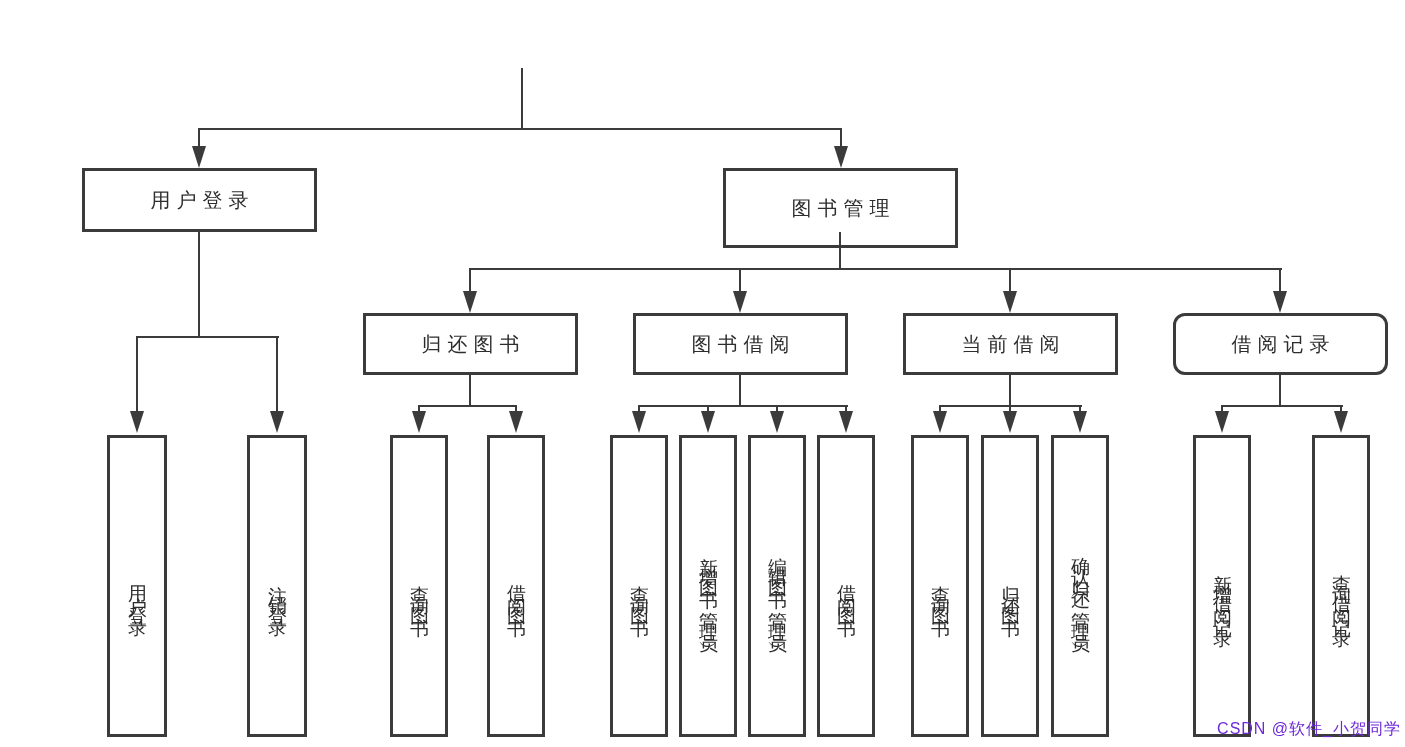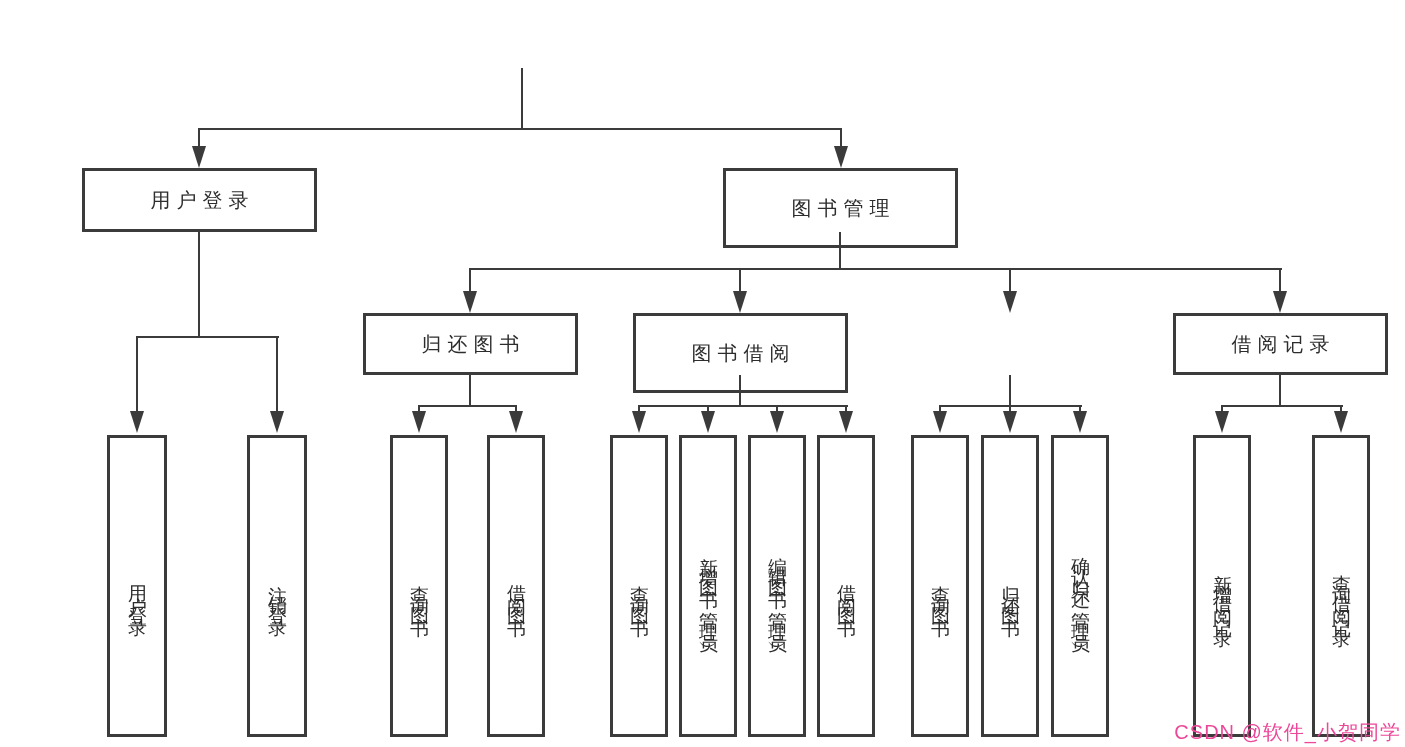--- a/index.html
+++ b/index.html
@@ -37,22 +37,22 @@
   .arrow {
     position: absolute;
     width: 0; height: 0;
     border-left: 7px solid transparent;
     border-right: 7px solid transparent;
     border-top: 22px solid #3b3b3b;
   }
   .watermark {
     position: absolute;
     top: 719px; right: 4px;
-    font-size: 20px;
-    color: #ec4899;
+    font-size: 16px;
+    color: #6d28d9;
     letter-spacing: 1px;
     z-index: 5;
     white-space: nowrap;
   }
 </style>
 </head>
 <body>
 
 <div class="stage">
 
@@ -85,24 +85,27 @@
   <div class="line" style="left:739px; top:268px; width:2px; height:27px;"></div>
   <div class="arrow" style="left:733px; top:291px;"></div>
   <div class="line" style="left:1009px; top:268px; width:2px; height:27px;"></div>
   <div class="arrow" style="left:1003px; top:291px;"></div>
   <div class="line" style="left:1279px; top:268px; width:2px; height:27px;"></div>
   <div class="arrow" style="left:1273px; top:291px;"></div>
 
   <div class="box" style="left:363px; top:313px; width:215px; height:62px;">
     <span class="hlabel">归还图书</span>
   </div>
-  <div class="box" style="left:633px; top:313px; width:215px; height:80px;">
+  <div class="box" style="left:633px; top:313px; width:215px; height:62px;">
     <span class="hlabel">图书借阅</span>
   </div>
-  <div class="box" style="left:1173px; top:313px; width:215px; height:62px;">
+  <div class="box" style="left:903px; top:313px; width:215px; height:62px;">
+    <span class="hlabel">当前借阅</span>
+  </div>
+  <div class="box" style="left:1173px; top:313px; width:215px; height:62px;border-radius:12px;">
     <span class="hlabel">借阅记录</span>
   </div>
 
   <div class="line" style="left:469px; top:375px; width:2px; height:30px;"></div>
   <div class="line" style="left:418px; top:405px; width:99px; height:2px;"></div>
   <div class="line" style="left:418px; top:405px; width:2px; height:10px;"></div>
   <div class="arrow" style="left:412px; top:411px;"></div>
   <div class="line" style="left:515px; top:405px; width:2px; height:10px;"></div>
   <div class="arrow" style="left:509px; top:411px;"></div>
 

